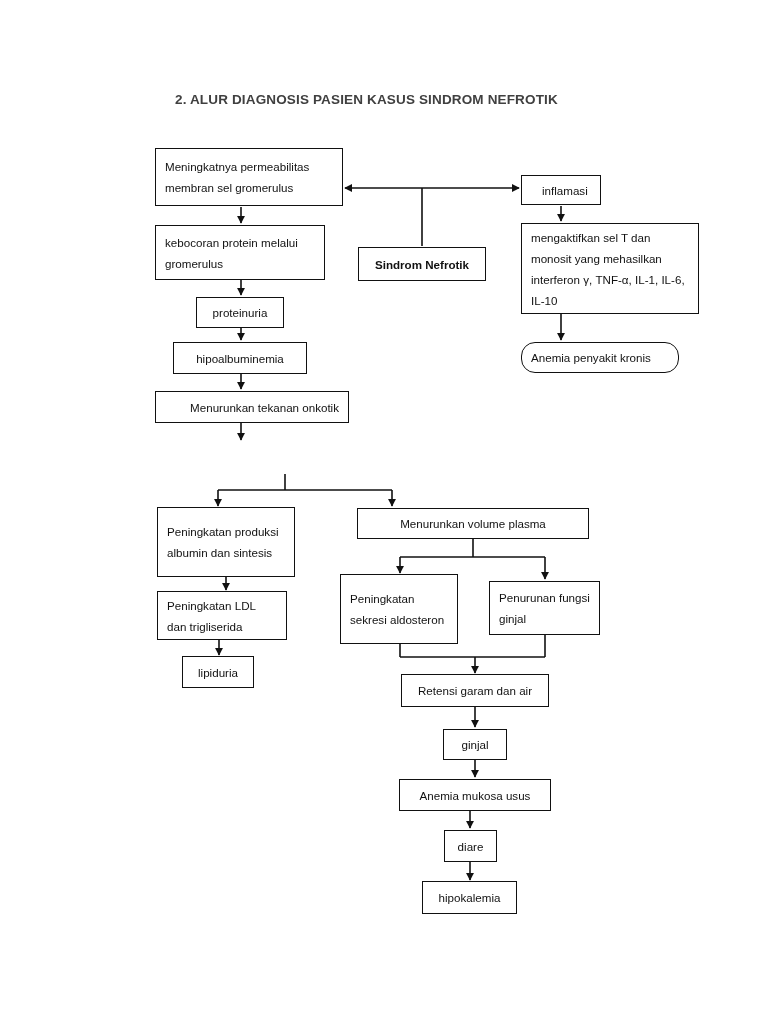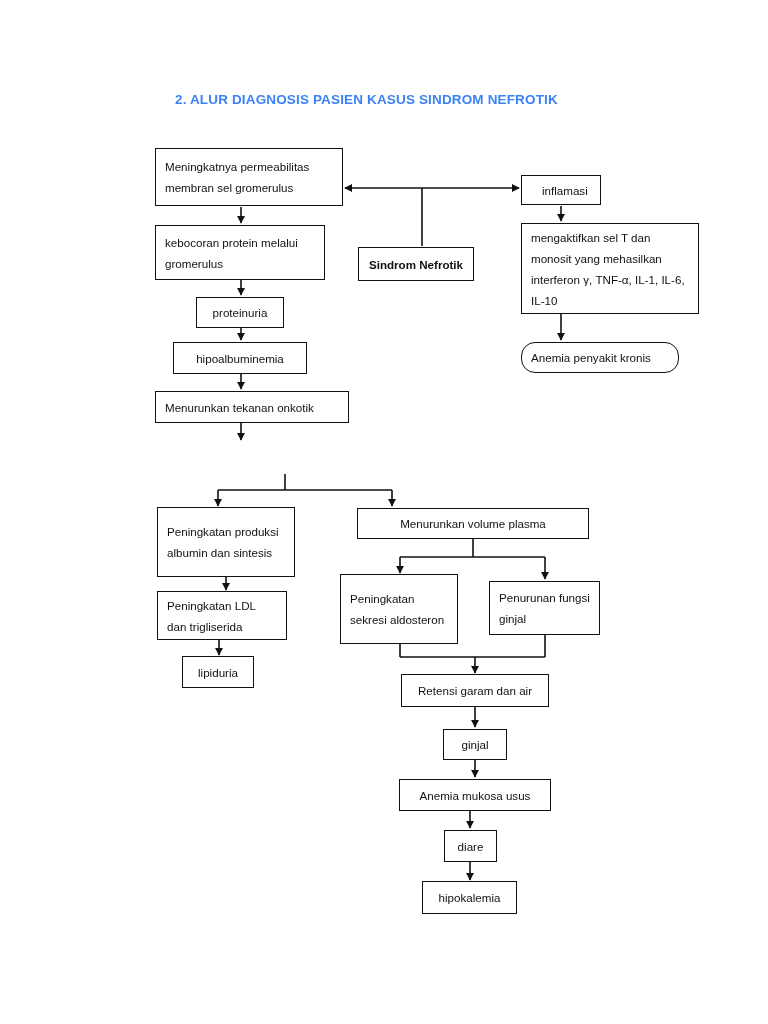--- a/index.html
+++ b/index.html
@@ -14,21 +14,21 @@
     background: #ffffff;
     overflow: hidden;
     font-family: "Liberation Sans", sans-serif;
   }
   #title {
     position: absolute;
     left: 175px;
     top: 92px;
     font-size: 13.5px;
     font-weight: bold;
-    color: #3b82f6;
+    color: #404040;
     letter-spacing: 0.15px;
     white-space: nowrap;
   }
   #connectors {
     position: absolute;
     left: 0;
     top: 0;
     width: 768px;
     height: 1024px;
     pointer-events: none;
@@ -109,33 +109,33 @@
       <line x1="475" y1="760" x2="475" y2="777" marker-end="url(#arrow)"></line>
       <line x1="470" y1="811" x2="470" y2="828" marker-end="url(#arrow)"></line>
       <line x1="470" y1="862" x2="470" y2="880" marker-end="url(#arrow)"></line>
     </g>
   </svg>
 
   <div class="node" style="left:155px; top:148px; width:188px; height:58px;">Meningkatnya permeabilitas membran sel gromerulus</div>
 
   <div class="node" style="left:521px; top:175px; width:80px; height:30px;padding-left:20px;">inflamasi</div>
 
-  <div class="node center" style="left:358px; top:247px; width:116px; height:34px; font-weight:bold;">Sindrom Nefrotik</div>
+  <div class="node center" style="left:358px; top:247px; width:128px; height:34px; font-weight:bold;">Sindrom Nefrotik</div>
 
   <div class="node" style="left:521px; top:223px; width:178px; height:91px;">mengaktifkan sel T dan monosit yang mehasilkan interferon γ, TNF-α, IL-1, IL-6, IL-10</div>
 
   <div class="node" style="left:521px; top:342px; width:158px; height:31px;border-radius:14px;">Anemia penyakit kronis</div>
 
   <div class="node" style="left:155px; top:225px; width:170px; height:55px;">kebocoran protein melalui gromerulus</div>
 
   <div class="node center" style="left:196px; top:297px; width:88px; height:31px;">proteinuria</div>
 
   <div class="node center" style="left:173px; top:342px; width:134px; height:32px;">hipoalbuminemia</div>
 
-  <div class="node" style="left:155px; top:391px; width:194px; height:32px;">Menurunkan tekanan onkotik</div>
+  <div class="node" style="left:155px; top:391px; width:194px; height:32px;text-align:right;">Menurunkan tekanan onkotik</div>
 
 
   <div class="node" style="left:157px; top:507px; width:138px; height:70px;">Peningkatan produksi albumin dan sintesis</div>
 
   <div class="node" style="left:157px; top:591px; width:130px; height:49px;">Peningkatan LDL dan trigliserida</div>
 
   <div class="node center" style="left:182px; top:656px; width:72px; height:32px;">lipiduria</div>
 
   <div class="node center" style="left:357px; top:508px; width:232px; height:31px;">Menurunkan  volume plasma</div>
 

